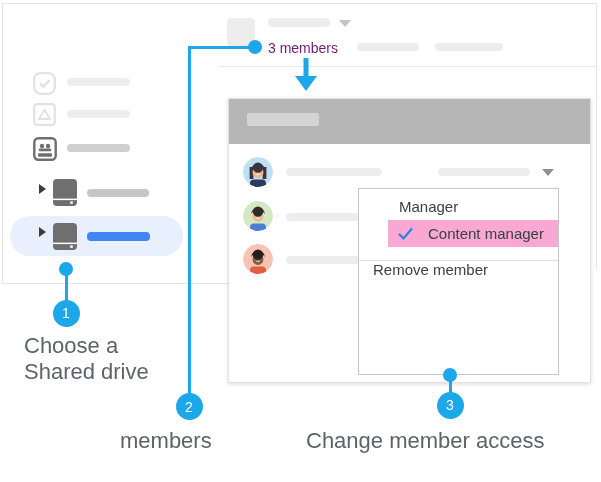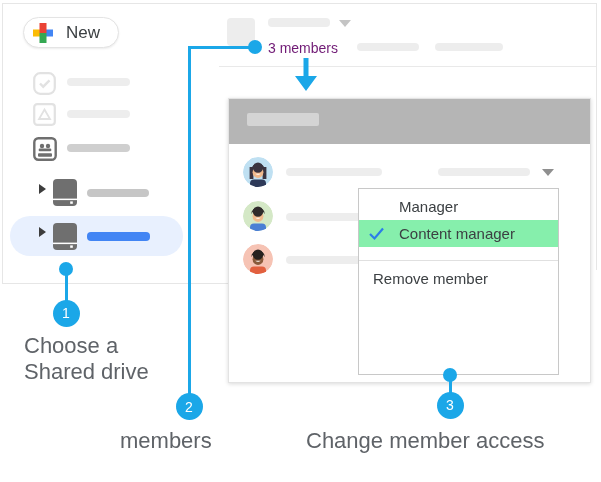--- a/index.html
+++ b/index.html
@@ -17,46 +17,37 @@
   .caret-down{width:0;height:0;border-left:6px solid transparent;border-right:6px solid transparent;border-top:7px solid #c4c4c4;}
   .newbtn{position:absolute;left:23px;top:17px;width:96px;height:31px;background:#fff;border:1px solid #e4e4e4;
           border-radius:17px;box-shadow:0 1px 2px rgba(0,0,0,.08);display:flex;align-items:center;gap:13px;padding:0 0 0 9px;box-sizing:border-box;cursor:pointer;}
   .newbtn span{font-size:17px;color:#3c4043;}
   .dialog{position:absolute;left:228px;top:98px;width:363px;height:285px;background:#fff;z-index:20;
           border:1px solid #e3e3e3;box-sizing:border-box;box-shadow:0 1px 4px rgba(0,0,0,.15);}
   .dialog-header{position:absolute;left:0;top:0;right:0;height:45px;background:var(--dialog-header);}
   .menu{position:absolute;left:358px;top:188px;width:201px;height:187px;background:#fff;border:1px solid #c8c8c8;
         box-sizing:border-box;z-index:25;padding-top:4px;}
   .menu-item{height:27px;display:flex;align-items:center;padding-left:40px;font-size:15px;color:#3c4043;position:relative;cursor:pointer;}
-  .menu-item.checked{background:#86efac;}
+  .menu-item.checked{background:#f9a8d4;margin-left:29px;}
   .menu-item .chk{position:absolute;left:8px;top:4px;}
   .menu-divider{height:1px;background:#e0e0e0;margin-top:13px;}
-  .menu-remove{height:34px;display:flex;align-items:center;padding-left:14px;font-size:15px;color:#3c4043;cursor:pointer;}
+  .menu-remove{height:34px;display:flex;align-items:flex-start;padding-left:14px;font-size:15px;color:#3c4043;cursor:pointer;}
   .avatar{position:absolute;width:30px;height:30px;z-index:21;}
 </style>
 </head>
 <body>
 
 <div id="canvas">
 
   <div class="edge" style="left:2px;top:3px;width:595px;height:1px;"></div>
   <div class="edge" style="left:2px;top:3px;width:1px;height:281px;"></div>
   <div class="edge" style="left:2px;top:283px;width:226px;height:1px;"></div>
   <div class="edge" style="left:596px;top:3px;width:1px;height:267px;"></div>
   <div class="edge" style="left:219px;top:66px;width:377px;height:1px;background:#e9e9e9;"></div>
 
-  <div class="newbtn">
-    <svg width="20" height="20" viewBox="0 0 20 20">
-      <rect x="0" y="6.5" width="10" height="7" fill="var(--plus-yellow)"></rect>
-      <rect x="10" y="6.5" width="10" height="7" fill="var(--plus-blue)"></rect>
-      <rect x="6.5" y="0" width="7" height="10" fill="var(--plus-red)"></rect>
-      <rect x="6.5" y="10" width="7" height="10" fill="var(--plus-green)"></rect>
-    </svg>
-    <span>New</span>
-  </div>
 
   <svg class="abs" style="left:33px;top:72px;" width="23" height="23" viewBox="0 0 23 23">
     <rect x="1.2" y="1.2" width="20.6" height="20.6" rx="6" fill="none" stroke="var(--icon-light)" stroke-width="2.2"></rect>
     <path d="M7 11.5 l3.2 3.2 L16.5 8.4" fill="none" stroke="var(--icon-light)" stroke-width="2.4"></path>
   </svg>
   <div class="bar" style="left:67px;top:78px;width:63px;height:8px;"></div>
 
   <svg class="abs" style="left:33px;top:103px;" width="23" height="23" viewBox="0 0 23 23">
     <rect x="1.2" y="1.2" width="20.6" height="20.6" rx="3" fill="none" stroke="var(--icon-light)" stroke-width="2.2"></rect>
     <path d="M11.5 6.5 L17 16 L6 16 Z" fill="none" stroke="var(--icon-light)" stroke-width="1.8"></path>

